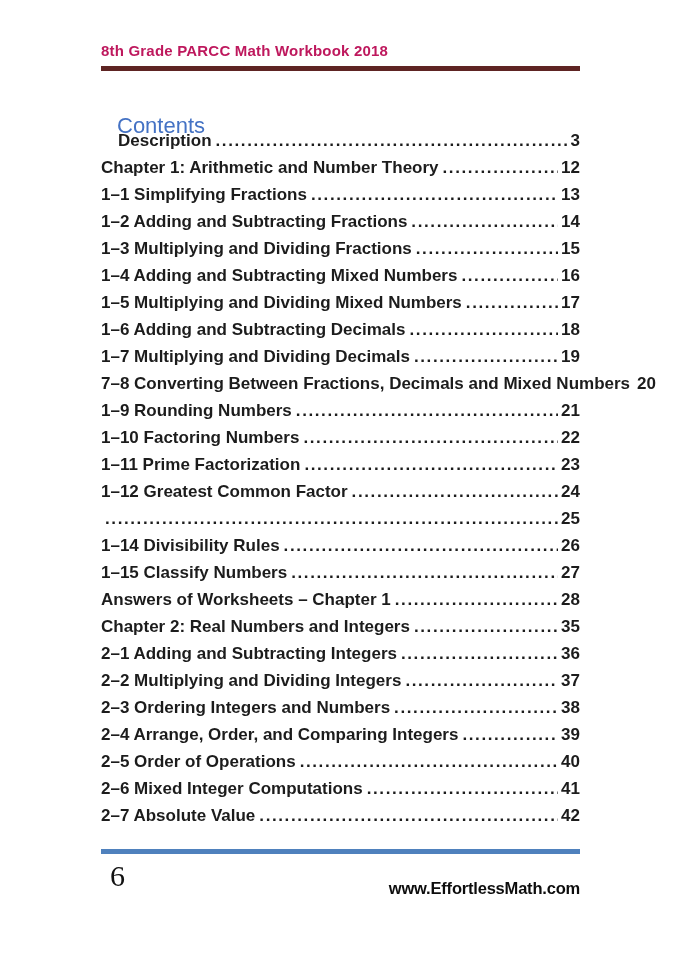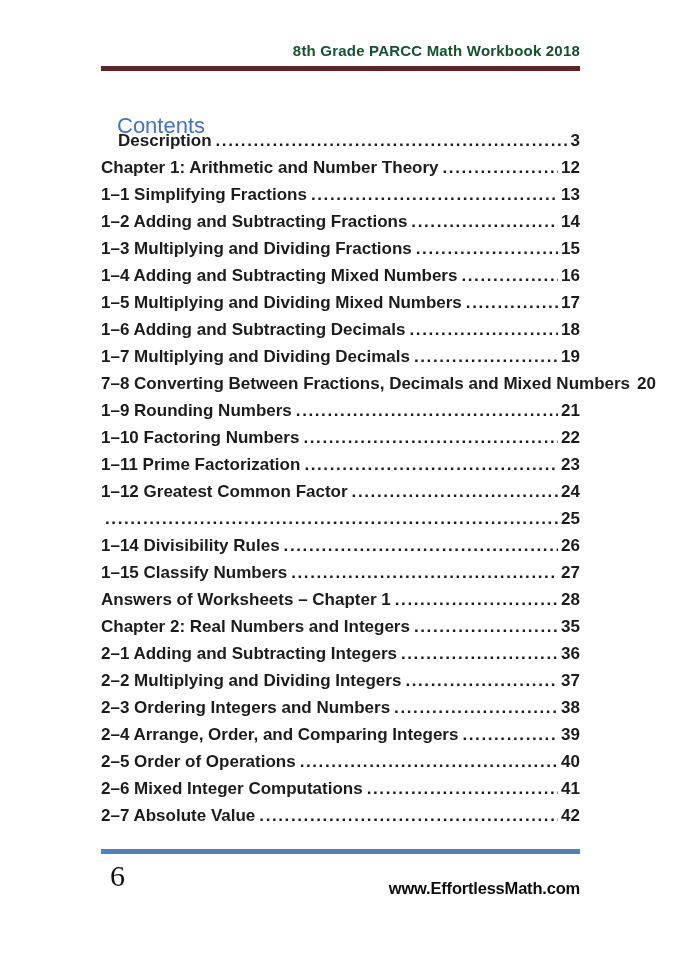--- a/index.html
+++ b/index.html
@@ -18,25 +18,25 @@
     overflow: hidden;
   }
   .content-col {
     position: absolute;
     left: 101px;
     width: 479px;
   }
   
   .doc-header { top: 42px; }
   .header-title {
-    text-align: right;
+    text-align: left;
     font-weight: bold;
     font-size: 15px;
     letter-spacing: 0.2px;
-    color: #14532d;
+    color: #be185d;
   }
   .header-rule {
     height: 5px;
     background: var(--header-rule, #5e2423);
     margin-top: 7px;
   }
   
   .contents-heading {
     position: absolute;
     top: 97px;

